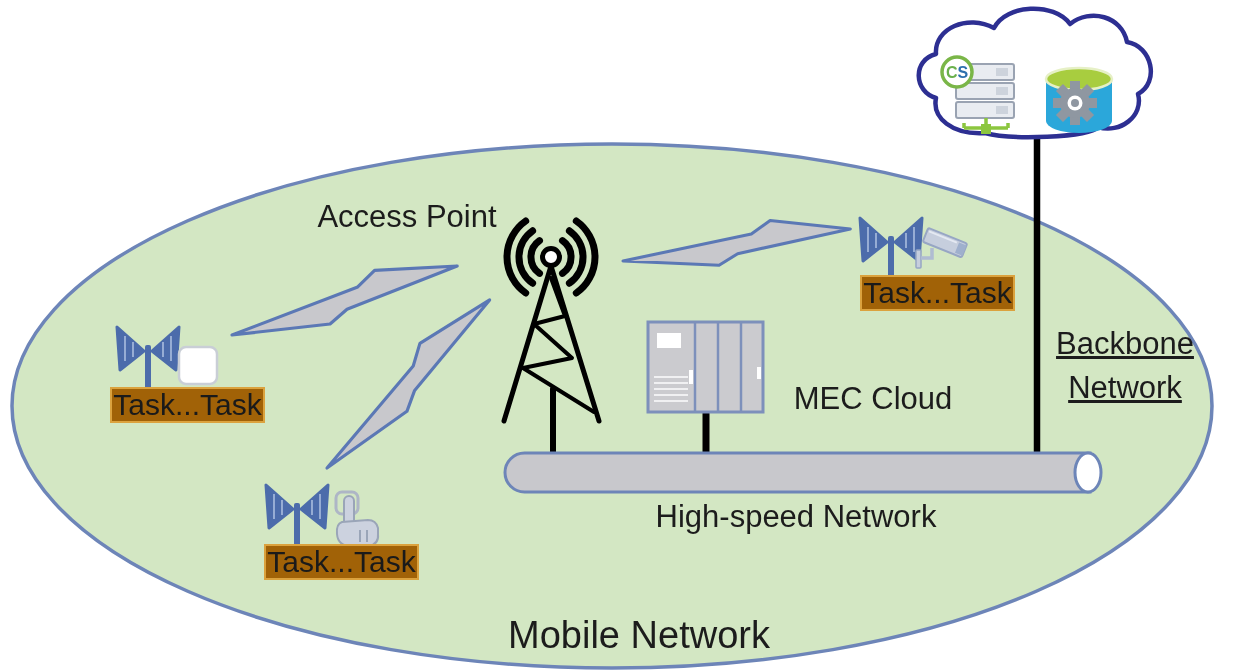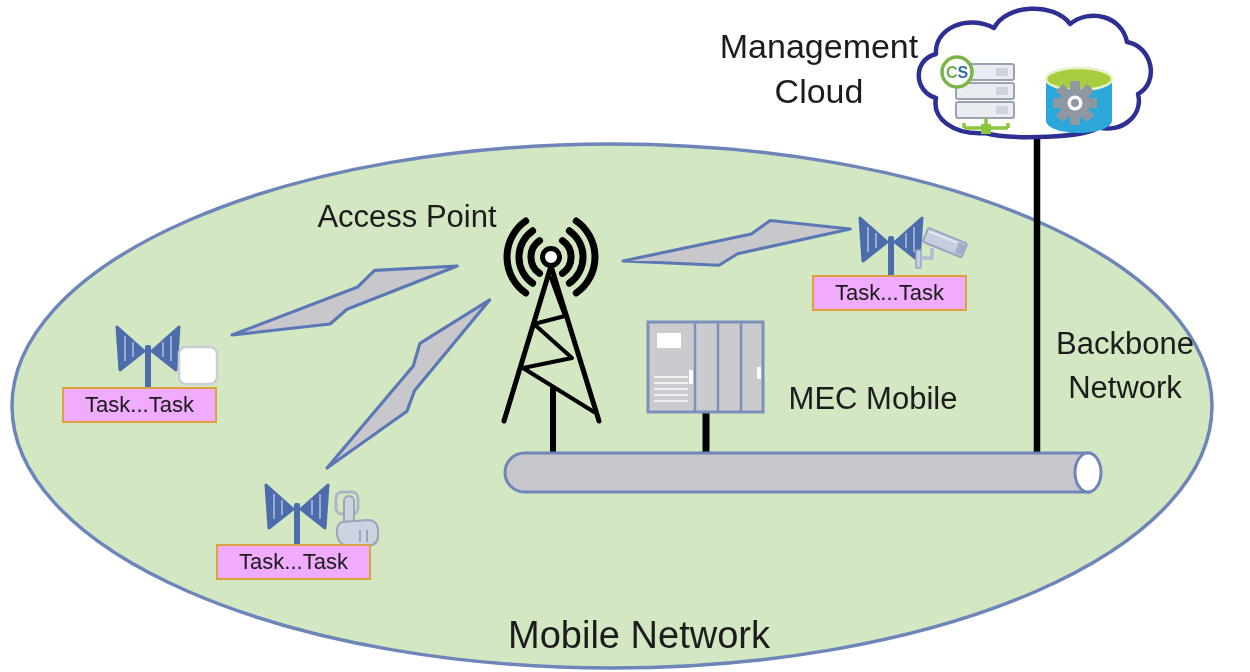--- a/index.html
+++ b/index.html
@@ -3,25 +3,25 @@
 <meta charset="utf-8">
 <style>
   html,body{margin:0;padding:0;background:#fff;}
   #stage{position:relative;width:1250px;height:672px;background:#ffffff;overflow:hidden;
          font-family:"Liberation Sans", sans-serif;}
   #diagram-svg{position:absolute;left:0;top:0;}
   .lbl{position:absolute;color:#1c1c1c;white-space:pre-line;text-align:center;line-height:1.15;}
   .lbl-management{left:706px;top:24px;width:226px;font-size:34px;line-height:45px;}
   .lbl-access{left:296px;top:199px;width:222px;font-size:31px;}
   .lbl-mec{left:772px;top:381px;width:202px;font-size:31px;}
-  .lbl-backbone{left:1038px;top:322px;width:174px;font-size:31px;line-height:44px;}
+  .lbl-backbone{left:1038px;top:322px;width:174px;font-size:31px;line-height:44px;text-decoration:underline;}
   .lbl-highspeed{left:620px;top:499px;width:352px;font-size:31px;}
   .lbl-mobile{left:498px;top:614px;width:282px;font-size:38px;}
-  .task-box{position:absolute;width:151px;height:32px;background:#f0abfc;border:2.5px solid #dba23e;
-            display:flex;align-items:center;justify-content:center;font-size:22px;color:#1a1a1a;}
+  .task-box{position:absolute;width:151px;height:32px;background:#a16207;border:2.5px solid #dba23e;
+            display:flex;align-items:center;justify-content:center;font-size:30px;color:#1a1a1a;margin-left:48px;}
   .task-left{left:62px;top:387px;}
   .task-bottom{left:216px;top:544px;}
   .task-right{left:812px;top:275px;}
 </style>
 </head>
 <body>
 
 <div id="stage">
 
 <svg id="diagram-svg" width="1250" height="672" viewBox="0 0 1250 672">
@@ -142,25 +142,24 @@
       <path d="M 13,34 H 24 V 24" stroke="#b0bcd2" stroke-width="3.5" fill="none"></path>
       <g transform="rotate(22 34 18)">
         <rect x="16" y="10" width="42" height="15" rx="2" fill="#c6cedd" stroke="#97a6c4" stroke-width="2"></rect>
         <rect x="50" y="12" width="8" height="11" fill="#9fb0cd"></rect>
         <line x1="18" y1="13" x2="48" y2="13" stroke="#e4e9f2" stroke-width="2"></line>
       </g>
     </g>
   </g>
 </svg>
 
-<div class="lbl lbl-management">Management
-Cloud</div>
 <div class="lbl lbl-access">Access Point</div>
-<div class="lbl lbl-mec">MEC Mobile</div>
+<div class="lbl lbl-mec">MEC Cloud</div>
 <div class="lbl lbl-backbone">Backbone
 Network</div>
+<div class="lbl lbl-highspeed">High-speed Network</div>
 <div class="lbl lbl-mobile">Mobile Network</div>
 
 <div class="task-box task-left">Task...Task</div>
 <div class="task-box task-bottom">Task...Task</div>
 <div class="task-box task-right">Task...Task</div>
 
 </div>
 
 </body></html>

